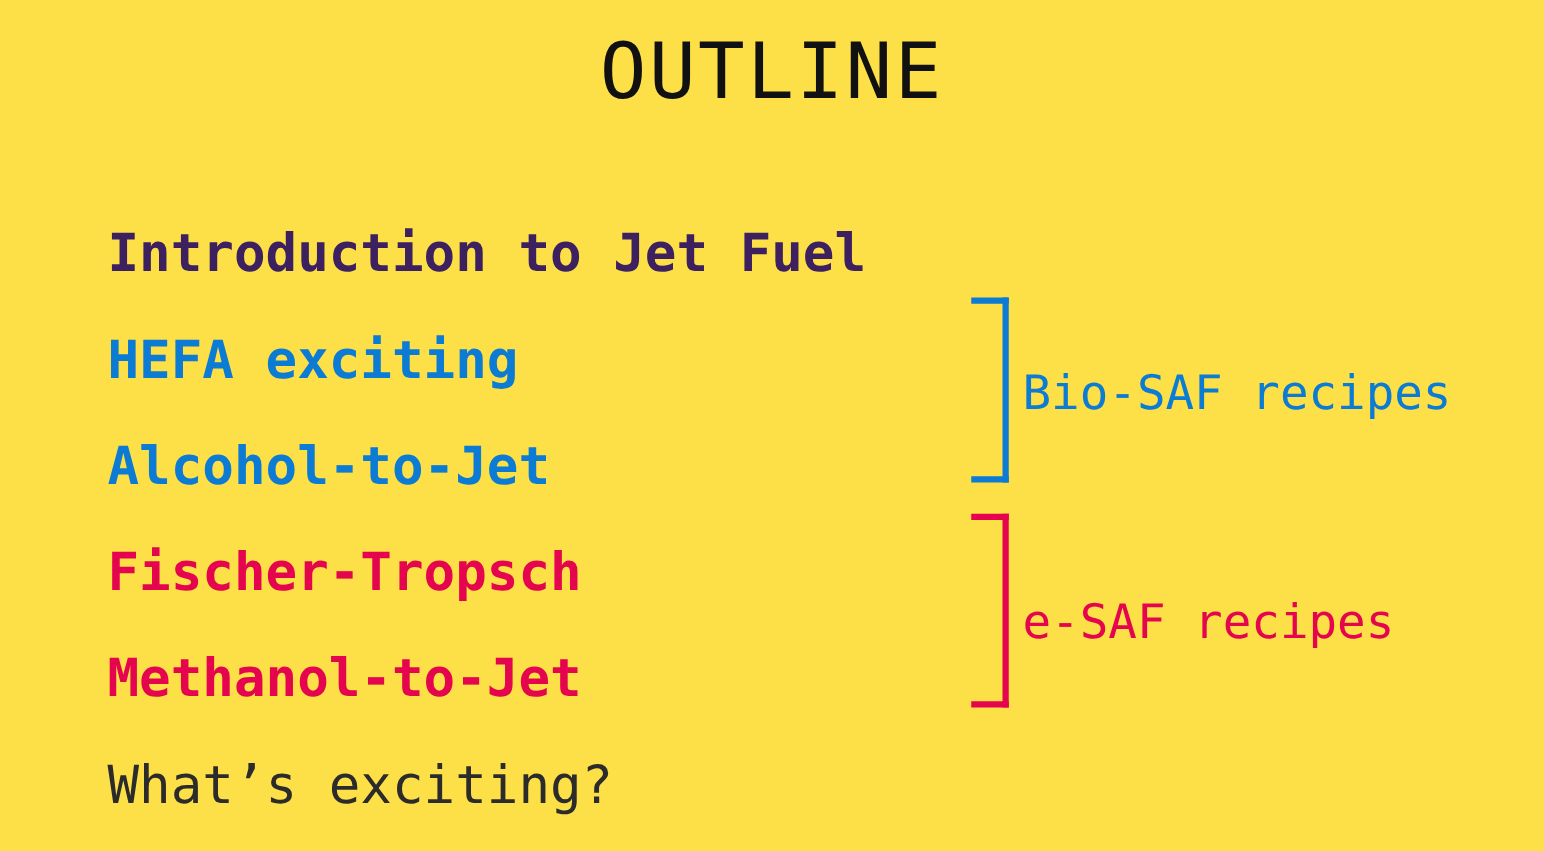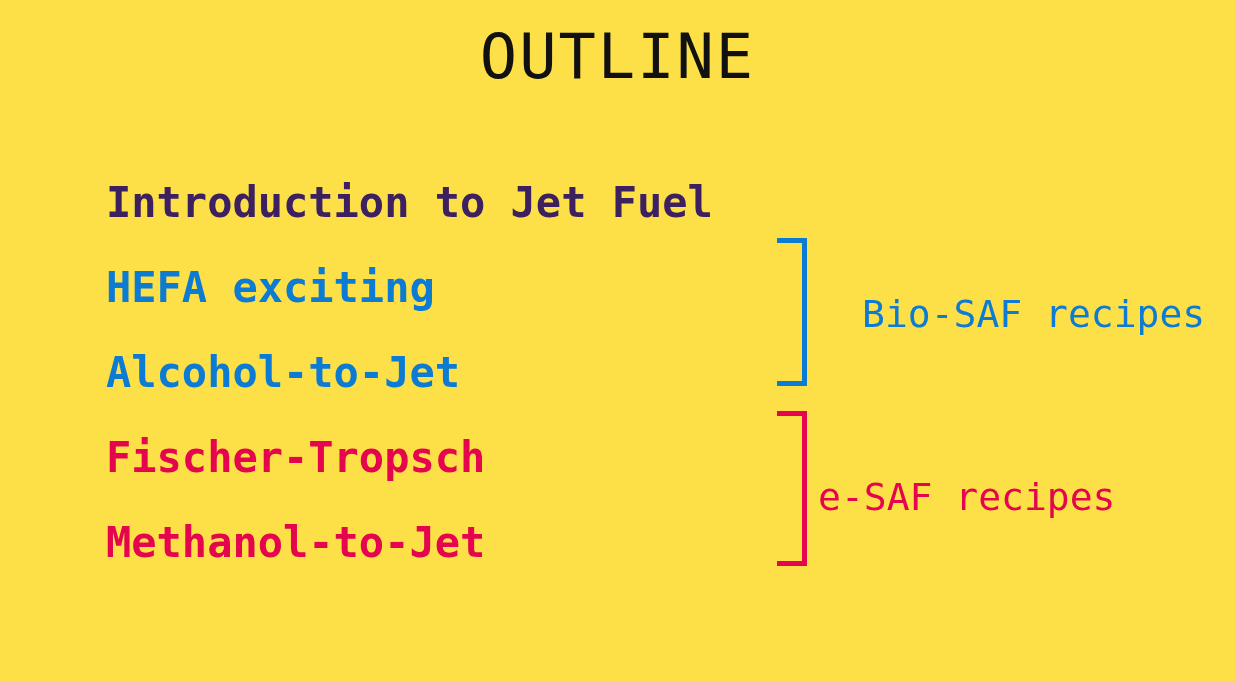--- a/index.html
+++ b/index.html
@@ -34,21 +34,20 @@
     line-height: 1.05;
     white-space: pre;
   }
 
   
   .outline-list {
     position: absolute;
     left: 86px;
     top: 160px;
     width: 720px;
-    margin-left: 20px;
   }
   .outline-item {
     height: 85px;
     display: flex;
     align-items: center;
     font-family: "DejaVu Sans Mono", "Liberation Mono", monospace;
     font-size: 42px;
     line-height: 1;
     white-space: pre;
   }
@@ -111,24 +110,27 @@
     </div>
 
     <div class="outline-item bold">
       <span style="color: rgb(228, 5, 78);">Fischer-Tropsch</span>
     </div>
 
     <div class="outline-item bold">
       <span style="color: rgb(228, 5, 78);">Methanol-to-Jet</span>
     </div>
 
+    <div class="outline-item normal">
+      <span style="color: rgb(43, 43, 43);">What’s exciting?</span>
+    </div>
 
   </div>
 
   <div class="bracket bracket-bio" style="color: rgb(11, 123, 212);"></div>
 
-  <div class="group-label group-label-bio" style="color: rgb(11, 123, 212); margin-left: 44px;">Bio-SAF recipes</div>
+  <div class="group-label group-label-bio" style="color: rgb(11, 123, 212);">Bio-SAF recipes</div>
 
   <div class="bracket bracket-esaf" style="color: rgb(228, 5, 78);"></div>
 
   <div class="group-label group-label-esaf" style="color: rgb(228, 5, 78);">e-SAF recipes</div>
 
 </div>
 
 </body></html>

